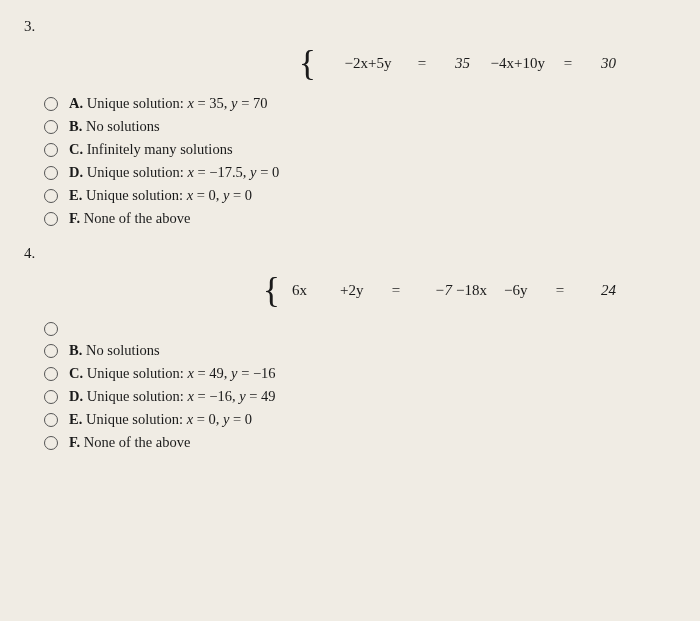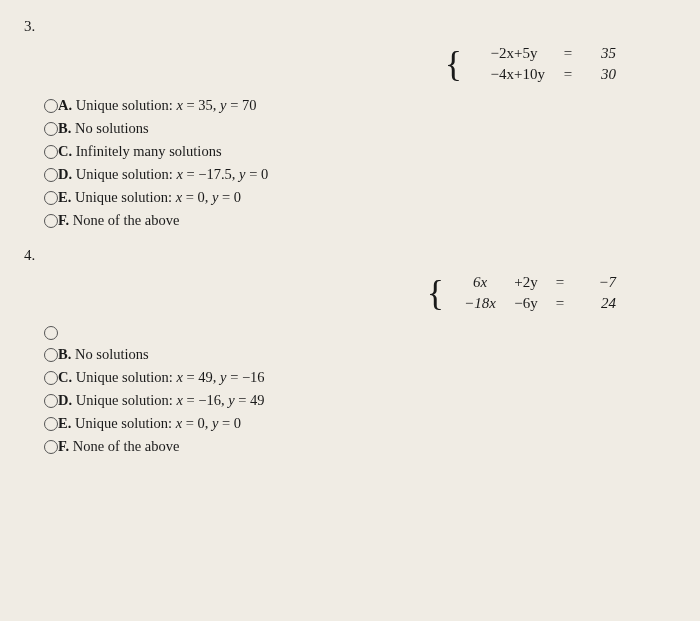--- a/index.html
+++ b/index.html
@@ -40,21 +40,21 @@
     .brace {
       font-size: 36px;
       line-height: 1;
       font-weight: 100;
       color: #1a1a1a;
       margin-right: 4px;
     }
 
     .equations {
       display: flex;
-      flex-direction: column;
+      flex-direction: row;
       gap: 4px;
     }
 
     .equation-row {
       display: flex;
       align-items: baseline;
       gap: 0;
       font-size: 15px;
       white-space: nowrap;
     }
@@ -63,21 +63,21 @@
       list-style: none;
       padding: 0;
       margin-left: 20px;
     }
 
     .options-list li {
       display: flex;
       align-items: center;
       margin-bottom: 6px;
       font-size: 14.5px;
-      gap: 0;
+      gap: 11px;
     }
 
     .radio-circle {
       width: 14px;
       height: 14px;
       border-radius: 50%;
       border: 1.5px solid #555;
       display: inline-block;
       flex-shrink: 0;
       background: transparent;
@@ -87,22 +87,22 @@
       font-size: 14.5px;
     }
 
     
     .eq-term1 { display: inline-block; width: 40px; text-align: right; }
     .eq-term2 { display: inline-block; width: 42px; }
     .eq-equals { display: inline-block; width: 24px; text-align: center; }
     .eq-rhs { display: inline-block; width: 36px; text-align: right; font-style: italic; }
 
     
-    .eq-term1b { display: inline-block; width: 48px; text-align: center; font-style: italic; }
-    .eq-term2b { display: inline-block; width: 44px; text-align: center; }
+    .eq-term1b { display: inline-block; width: 48px; text-align: left; }
+    .eq-term2b { display: inline-block; width: 44px; text-align: left; }
   </style>
 </head>
 <body>
 
 <div class="question-block">
   <div class="question-number">3.</div>
 
   <div class="equation-system-wrapper">
     <div class="equation-system">
       <span class="brace">{</span>

